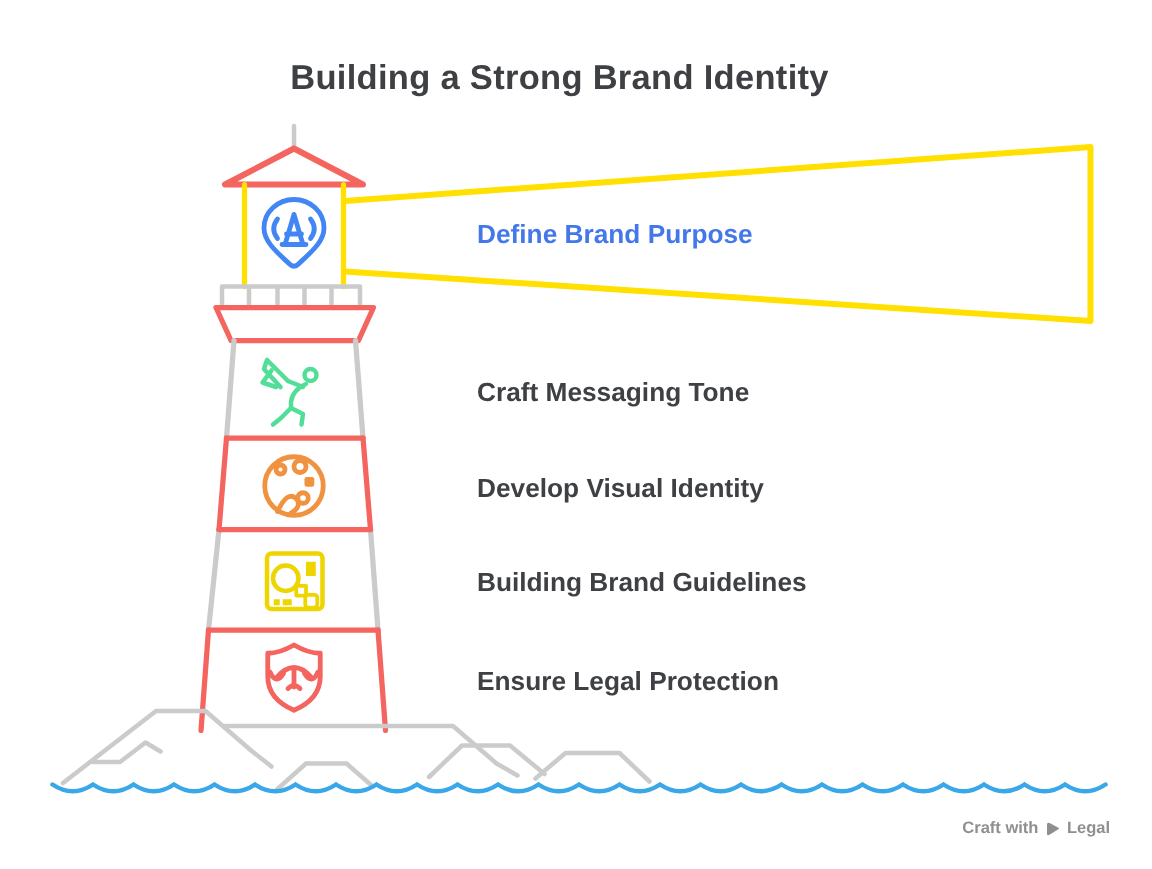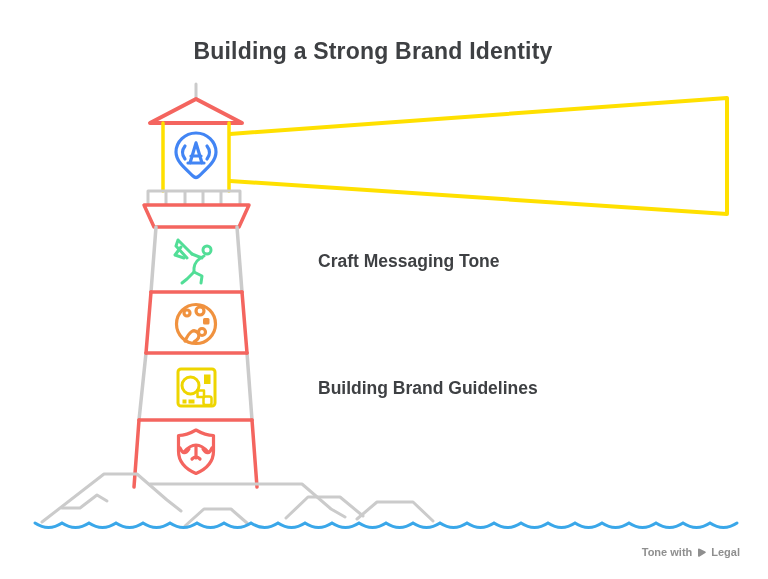--- a/index.html
+++ b/index.html
@@ -120,24 +120,27 @@
       <path d="M62,508 L80,508 L97,495 L107,501"></path>
       <path d="M150,484 L302,484 L331,509 L345,517"></path>
       <path d="M185,526 L204,509 L231,509 L247,523"></path>
       <path d="M286,518 L308,497 L340,497 L363,516"></path>
       <path d="M357,519 L377,502 L413,502 L433,521"></path>
     </g>
 
     <path d="M35,523 q13.5,9 27,0 q13.5,9 27,0 q13.5,9 27,0 q13.5,9 27,0 q13.5,9 27,0 q13.5,9 27,0 q13.5,9 27,0 q13.5,9 27,0 q13.5,9 27,0 q13.5,9 27,0 q13.5,9 27,0 q13.5,9 27,0 q13.5,9 27,0 q13.5,9 27,0 q13.5,9 27,0 q13.5,9 27,0 q13.5,9 27,0 q13.5,9 27,0 q13.5,9 27,0 q13.5,9 27,0 q13.5,9 27,0 q13.5,9 27,0 q13.5,9 27,0 q13.5,9 27,0 q13.5,9 27,0 q13.5,9 27,0" stroke="#3AA7E9" stroke-width="3" fill="none" stroke-linecap="round"></path>
   </svg>
 
+  <div class="step-label accent lbl-0">Define Brand Purpose</div>
   <div class="step-label lbl-1">Craft Messaging Tone</div>
+  <div class="step-label lbl-2">Develop Visual Identity</div>
   <div class="step-label lbl-3">Building Brand Guidelines</div>
+  <div class="step-label lbl-4">Ensure Legal Protection</div>
 
   <div class="watermark">
-    <span>Tone with</span>
+    <span>Craft with</span>
     <svg width="11" height="11" viewBox="0 0 11 11">
       <path d="M2,8.8 L2,2.6 Q2,0.9 3.7,1.7 L9.3,4.6 Q10.6,5.3 9.3,6 L3.7,9.5 Q2,10.4 2,8.8 Z" fill="#8F8F8F"></path>
     </svg>
     <span>Legal</span>
   </div>
 
 </div>
 
 </body></html>

